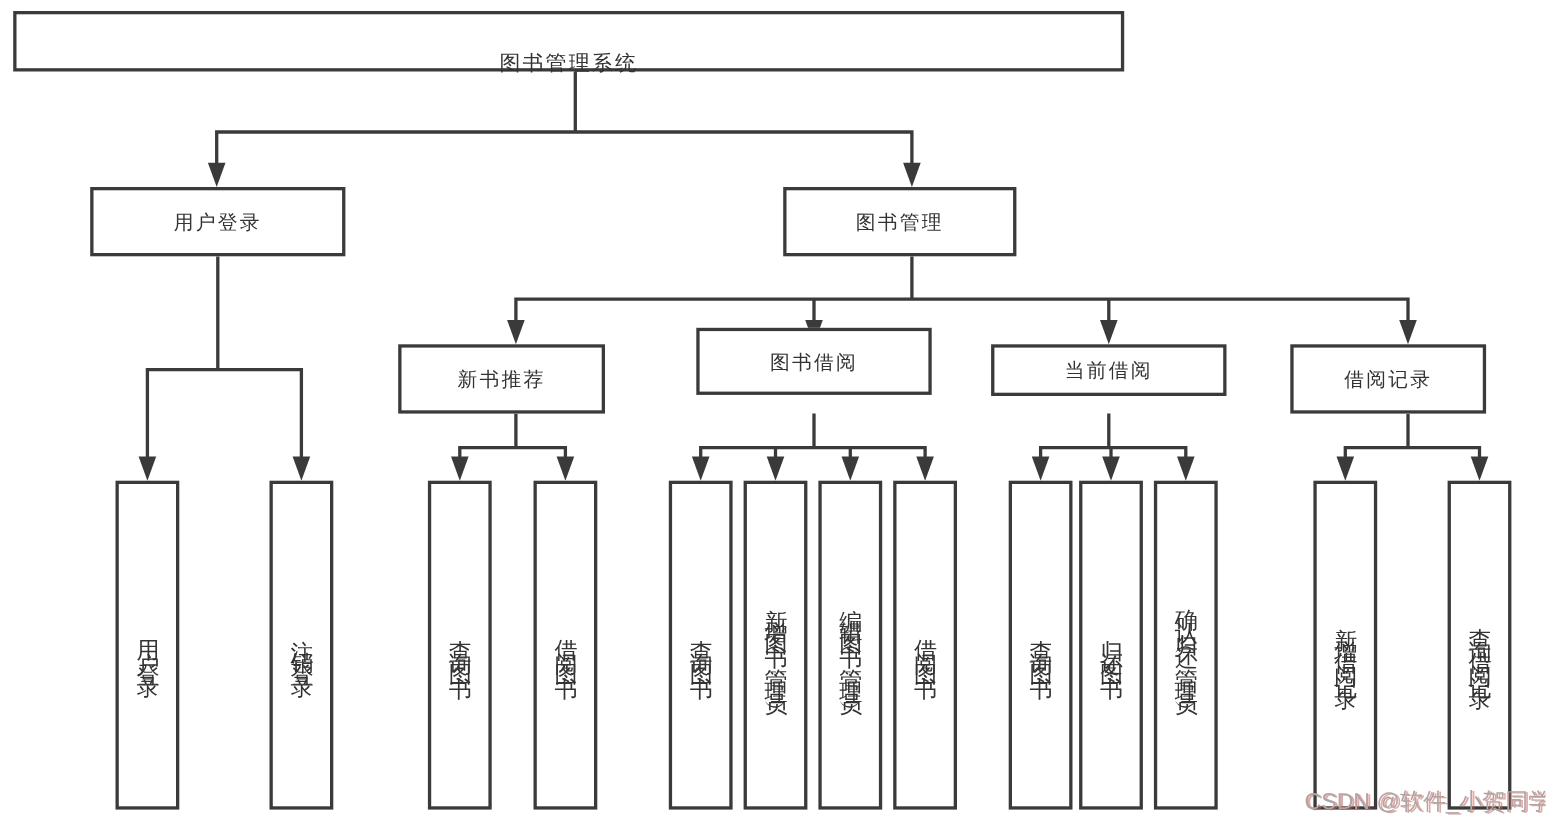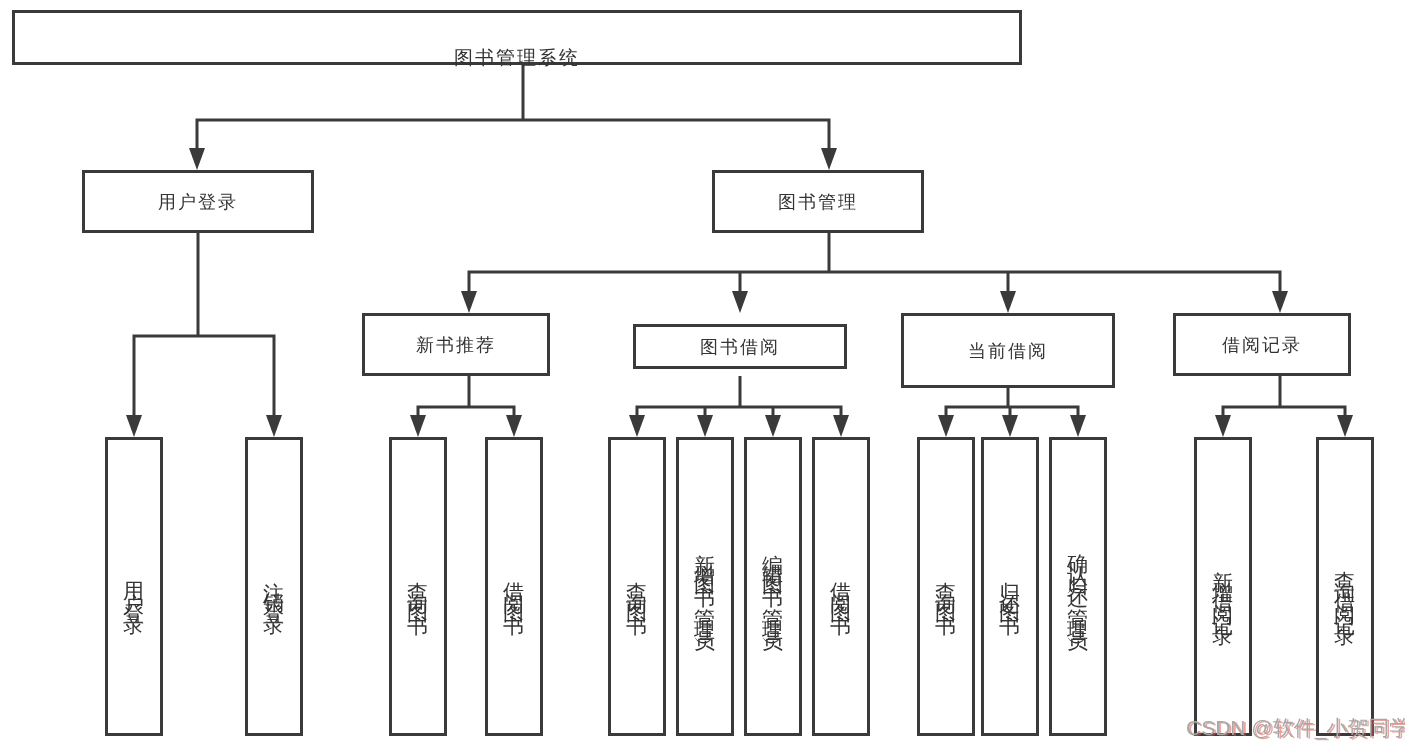--- a/index.html
+++ b/index.html
@@ -69,24 +69,24 @@
   <div class="box h" style="left:82px;top:170px;width:232px;height:63px">
     <span>用户登录</span>
   </div>
   <div class="box h" style="left:712px;top:170px;width:212px;height:63px">
     <span>图书管理</span>
   </div>
 
   <div class="box h" style="left:362px;top:313px;width:188px;height:63px">
     <span>新书推荐</span>
   </div>
-  <div class="box h" style="left:633px;top:324px;width:214px;height:45px">
+  <div class="box h" style="left:633px;top:298px;width:214px;height:61px">
     <span>图书借阅</span>
   </div>
-  <div class="box h" style="left:901px;top:313px;width:214px;height:75px">
+  <div class="box h" style="left:901px;top:313px;width:214px;height:47px">
     <span>当前借阅</span>
   </div>
   <div class="box h" style="left:1173px;top:313px;width:178px;height:63px">
     <span>借阅记录</span>
   </div>
 
   <div class="box v" style="left:105px;top:437px;width:58px;height:299px">
     <span>用户登录</span>
   </div>
   <div class="box v" style="left:245px;top:437px;width:58px;height:299px">

